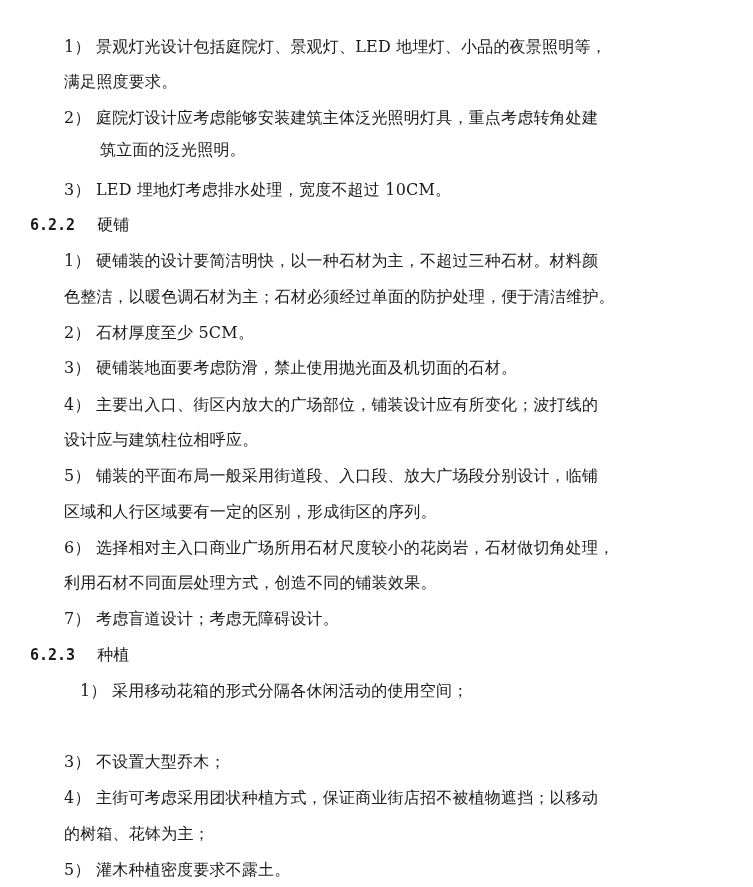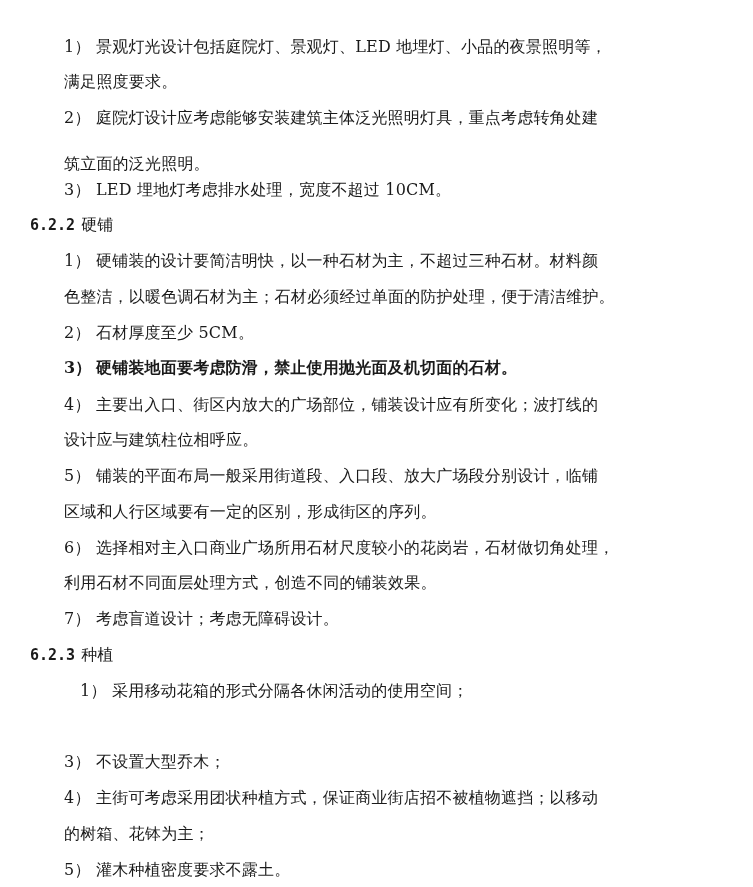--- a/index.html
+++ b/index.html
@@ -47,40 +47,40 @@
     }
     .heading .hnum {
       display: inline-block;
       width: 36px;
       font-family: "DejaVu Sans Mono", "Liberation Mono", monospace;
       font-weight: bold;
       font-size: 15px;
       letter-spacing: 0px;
     }
     .heading .htitle {
-      margin-left: 0px;
+      margin-left: 16px;
       font-family: "DejaVu Serif", "Liberation Serif", serif;
     }
   </style>
 </head>
 <body>
 
 <div class="page">
 
   <div class="line" style="top:37px;">
     <span class="num">1）</span><span>景观灯光设计包括庭院灯、景观灯、LED 地埋灯、小品的夜景照明等，</span>
   </div>
   <div class="line cont" style="top:72px;">
     <span>满足照度要求。</span>
   </div>
 
   <div class="line" style="top:108px;">
     <span class="num">2）</span><span>庭院灯设计应考虑能够安装建筑主体泛光照明灯具，重点考虑转角处建</span>
   </div>
-  <div class="line cont" style="top:154px;">
+  <div class="line cont" style="top:140px;margin-left:36px;">
     <span>筑立面的泛光照明。</span>
   </div>
 
   <div class="line" style="top:180px;">
     <span class="num">3）</span><span>LED 埋地灯考虑排水处理，宽度不超过 10CM。</span>
   </div>
 
   <div class="heading" style="top:215px;">
     <span class="hnum">6.2.2</span>&nbsp;&nbsp;&nbsp;<span class="htitle">硬铺</span>
   </div>
@@ -89,21 +89,21 @@
     <span class="num">1）</span><span>硬铺装的设计要简洁明快，以一种石材为主，不超过三种石材。材料颜</span>
   </div>
   <div class="line cont" style="top:287px;">
     <span>色整洁，以暖色调石材为主；石材必须经过单面的防护处理，便于清洁维护。</span>
   </div>
 
   <div class="line" style="top:323px;">
     <span class="num">2）</span><span>石材厚度至少 5CM。</span>
   </div>
 
-  <div class="line" style="top:358px;font-weight:bold;">
+  <div class="line" style="top:358px;">
     <span class="num">3）</span><span>硬铺装地面要考虑防滑，禁止使用抛光面及机切面的石材。</span>
   </div>
 
   <div class="line" style="top:395px;">
     <span class="num">4）</span><span>主要出入口、街区内放大的广场部位，铺装设计应有所变化；波打线的</span>
   </div>
   <div class="line cont" style="top:430px;">
     <span>设计应与建筑柱位相呼应。</span>
   </div>
 

